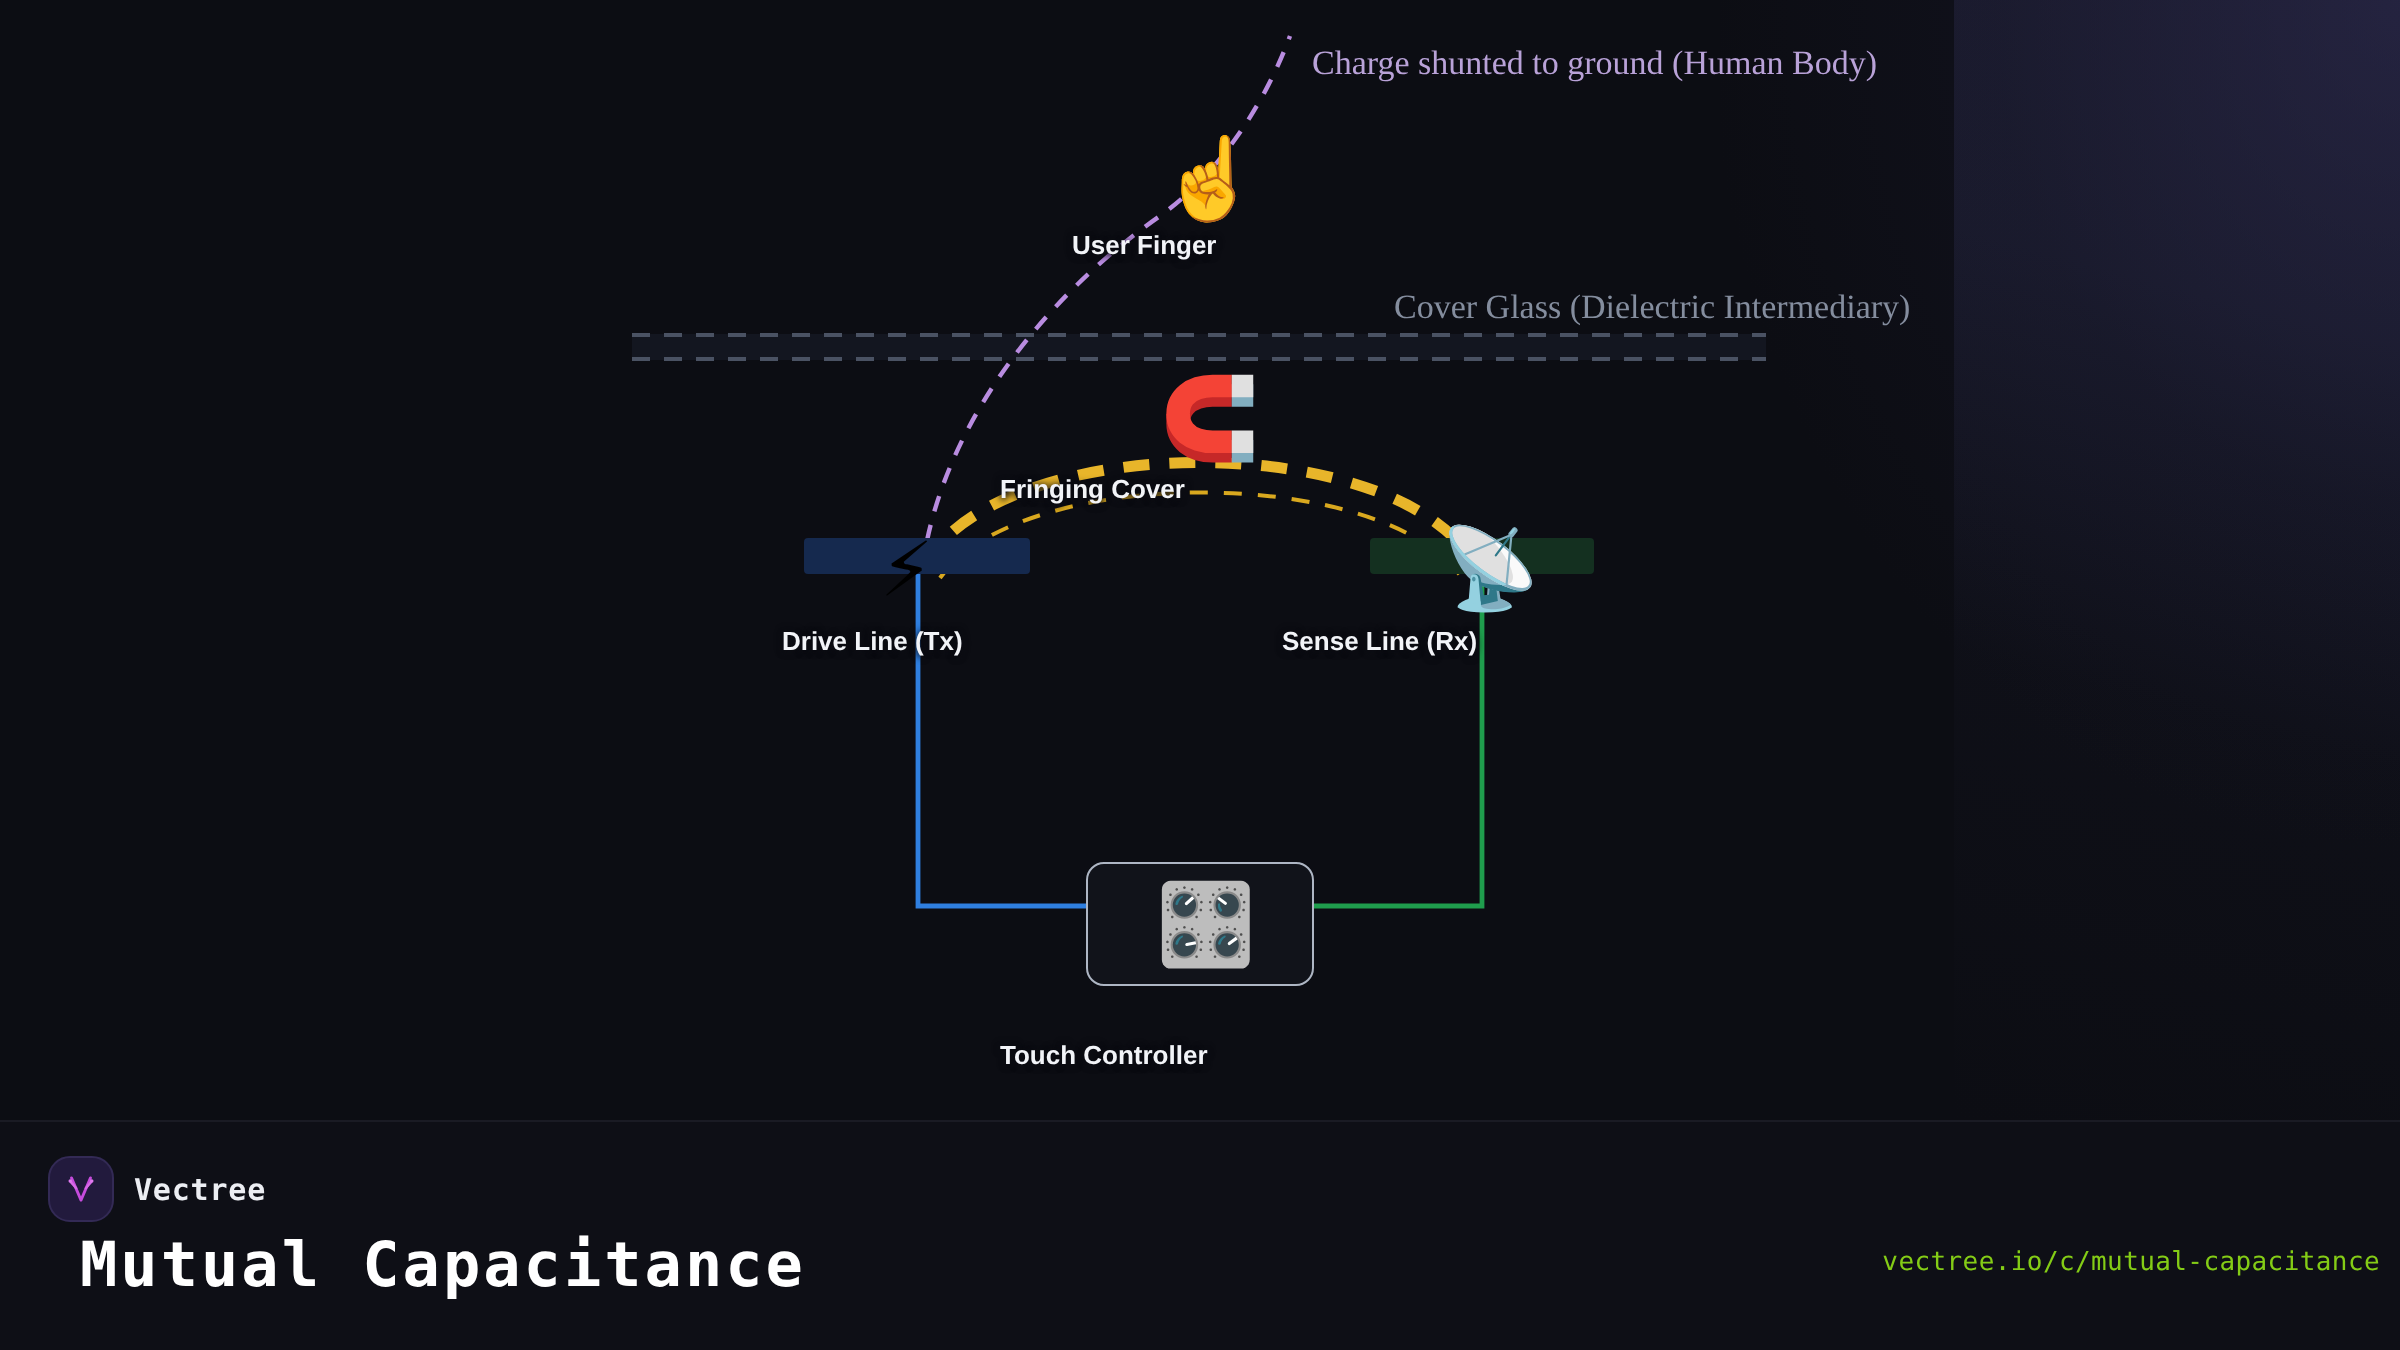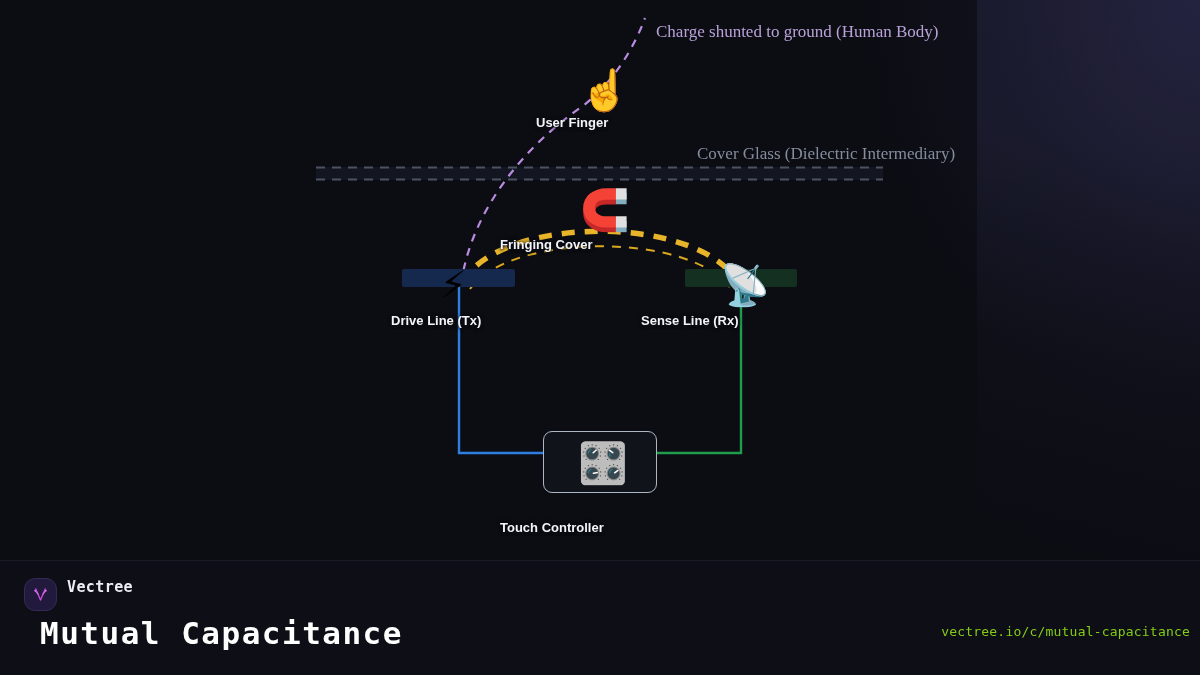--- a/index.html
+++ b/index.html
@@ -97,21 +97,21 @@
   #footer {
     position:absolute;
     left:0; top:560px;
     width:1200px; height:115px;
     background:#0e0f16;
     border-top:1px solid #1a1b24;
   }
   #brand-row {
     position:absolute;
     left:24px; top:17px;
-    display:flex; align-items:flex-start; gap:10px;
+    display:flex; align-items:center; gap:10px;
   }
   #brand-logo {
     width:33px; height:33px;
     border-radius:11px;
     background:#221a3d;
     border:1px solid #332a55;
     display:flex; align-items:center; justify-content:center;
   }
   #brand-name {
     font-family:"DejaVu Sans Mono", monospace;

